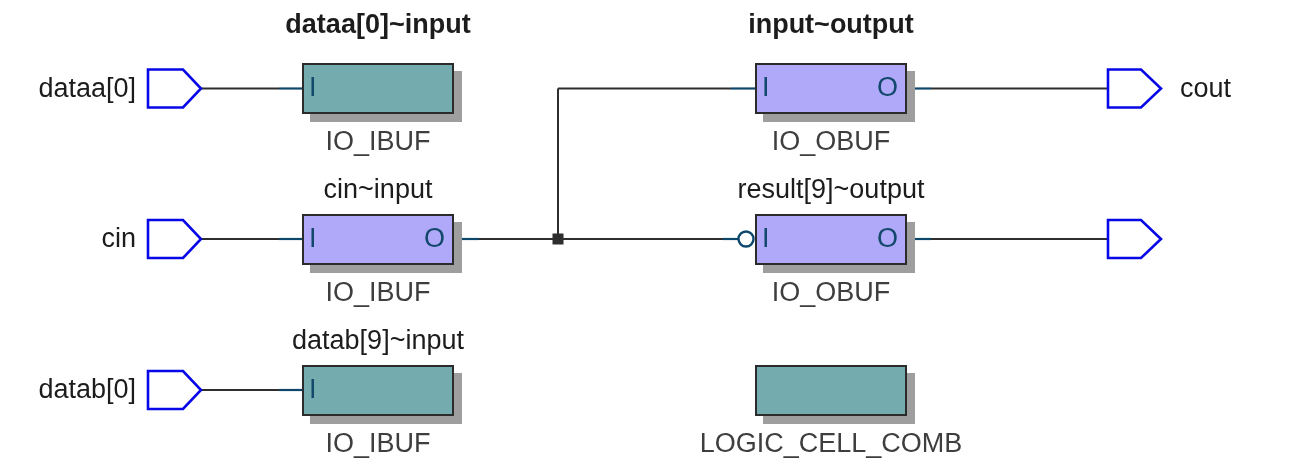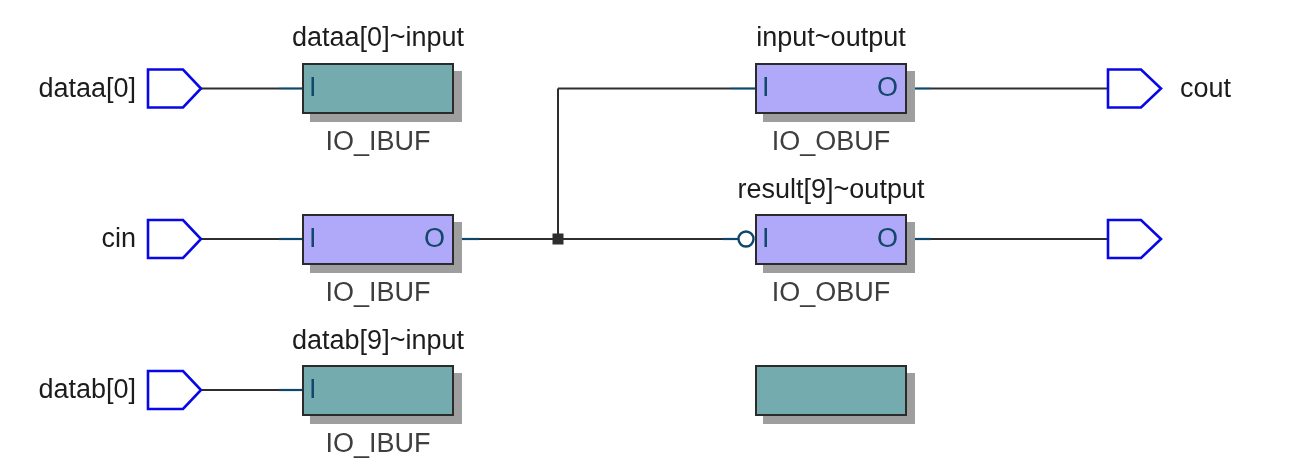--- a/index.html
+++ b/index.html
@@ -32,21 +32,21 @@
     font-size:27px;color:var(--port_text_blue);line-height:27px;}
   .port-i{left:5px;}
   .port-o{right:7px;}
 
   .dlabel{position:absolute;font-size:27px;line-height:27px;color:var(--label_text);
     white-space:nowrap;z-index:3;}
   .title,.caption{width:600px;text-align:center;}
   .caption{color:var(--caption_text);}
   .col-l{left:78px;}
   .col-r{left:531px;}
-  .r1-title{top:24px;}  .r2-title{top:176px;}  .r3-title{top:327px;}
+  .r1-title{top:11px;font-weight:bold;}  .r2-title{top:176px;}  .r3-title{top:327px;}
   .r1-cap{top:128px;}   .r2-cap{top:279px;}    .r3-cap{top:430px;}
 
   .io-l{width:140px;text-align:right;left:-4px;}
   .io-r{left:1180px;}
   .io-r1{top:75px;} .io-r2{top:225px;} .io-r3{top:376px;}
 </style>
 </head>
 <body>
 
 <div id="canvas">
@@ -101,34 +101,36 @@
   </div>
   <div class="dlabel caption col-l r1-cap">IO_IBUF</div>
 
   <div class="dlabel title col-r r1-title">input~output</div>
   <div class="block b-cout" style="background-color: rgb(176, 168, 248);">
     <span class="port port-i">I</span>
     <span class="port port-o">O</span>
   </div>
   <div class="dlabel caption col-r r1-cap">IO_OBUF</div>
 
+  <div class="dlabel title col-l r2-title">cin~input</div>
   <div class="block b-cin" style="background-color: rgb(176, 168, 248);">
     <span class="port port-i">I</span>
     <span class="port port-o">O</span>
   </div>
   <div class="dlabel caption col-l r2-cap">IO_IBUF</div>
 
   <div class="dlabel title col-r r2-title">result[9]~output</div>
   <div class="block b-result" style="background-color: rgb(176, 168, 248);">
     <span class="port port-i">I</span>
     <span class="port port-o">O</span>
   </div>
   <div class="dlabel caption col-r r2-cap">IO_OBUF</div>
 
   <div class="dlabel title col-l r3-title">datab[9]~input</div>
   <div class="block b-datab" style="background-color: rgb(115, 171, 174);">
     <span class="port port-i">I</span>
   </div>
   <div class="dlabel caption col-l r3-cap">IO_IBUF</div>
 
   <div class="block b-gnd" style="background-color: rgb(115, 171, 174);"></div>
+  <div class="dlabel caption col-r r3-cap">LOGIC_CELL_COMB</div>
 
 </div>
 
 </body></html>

